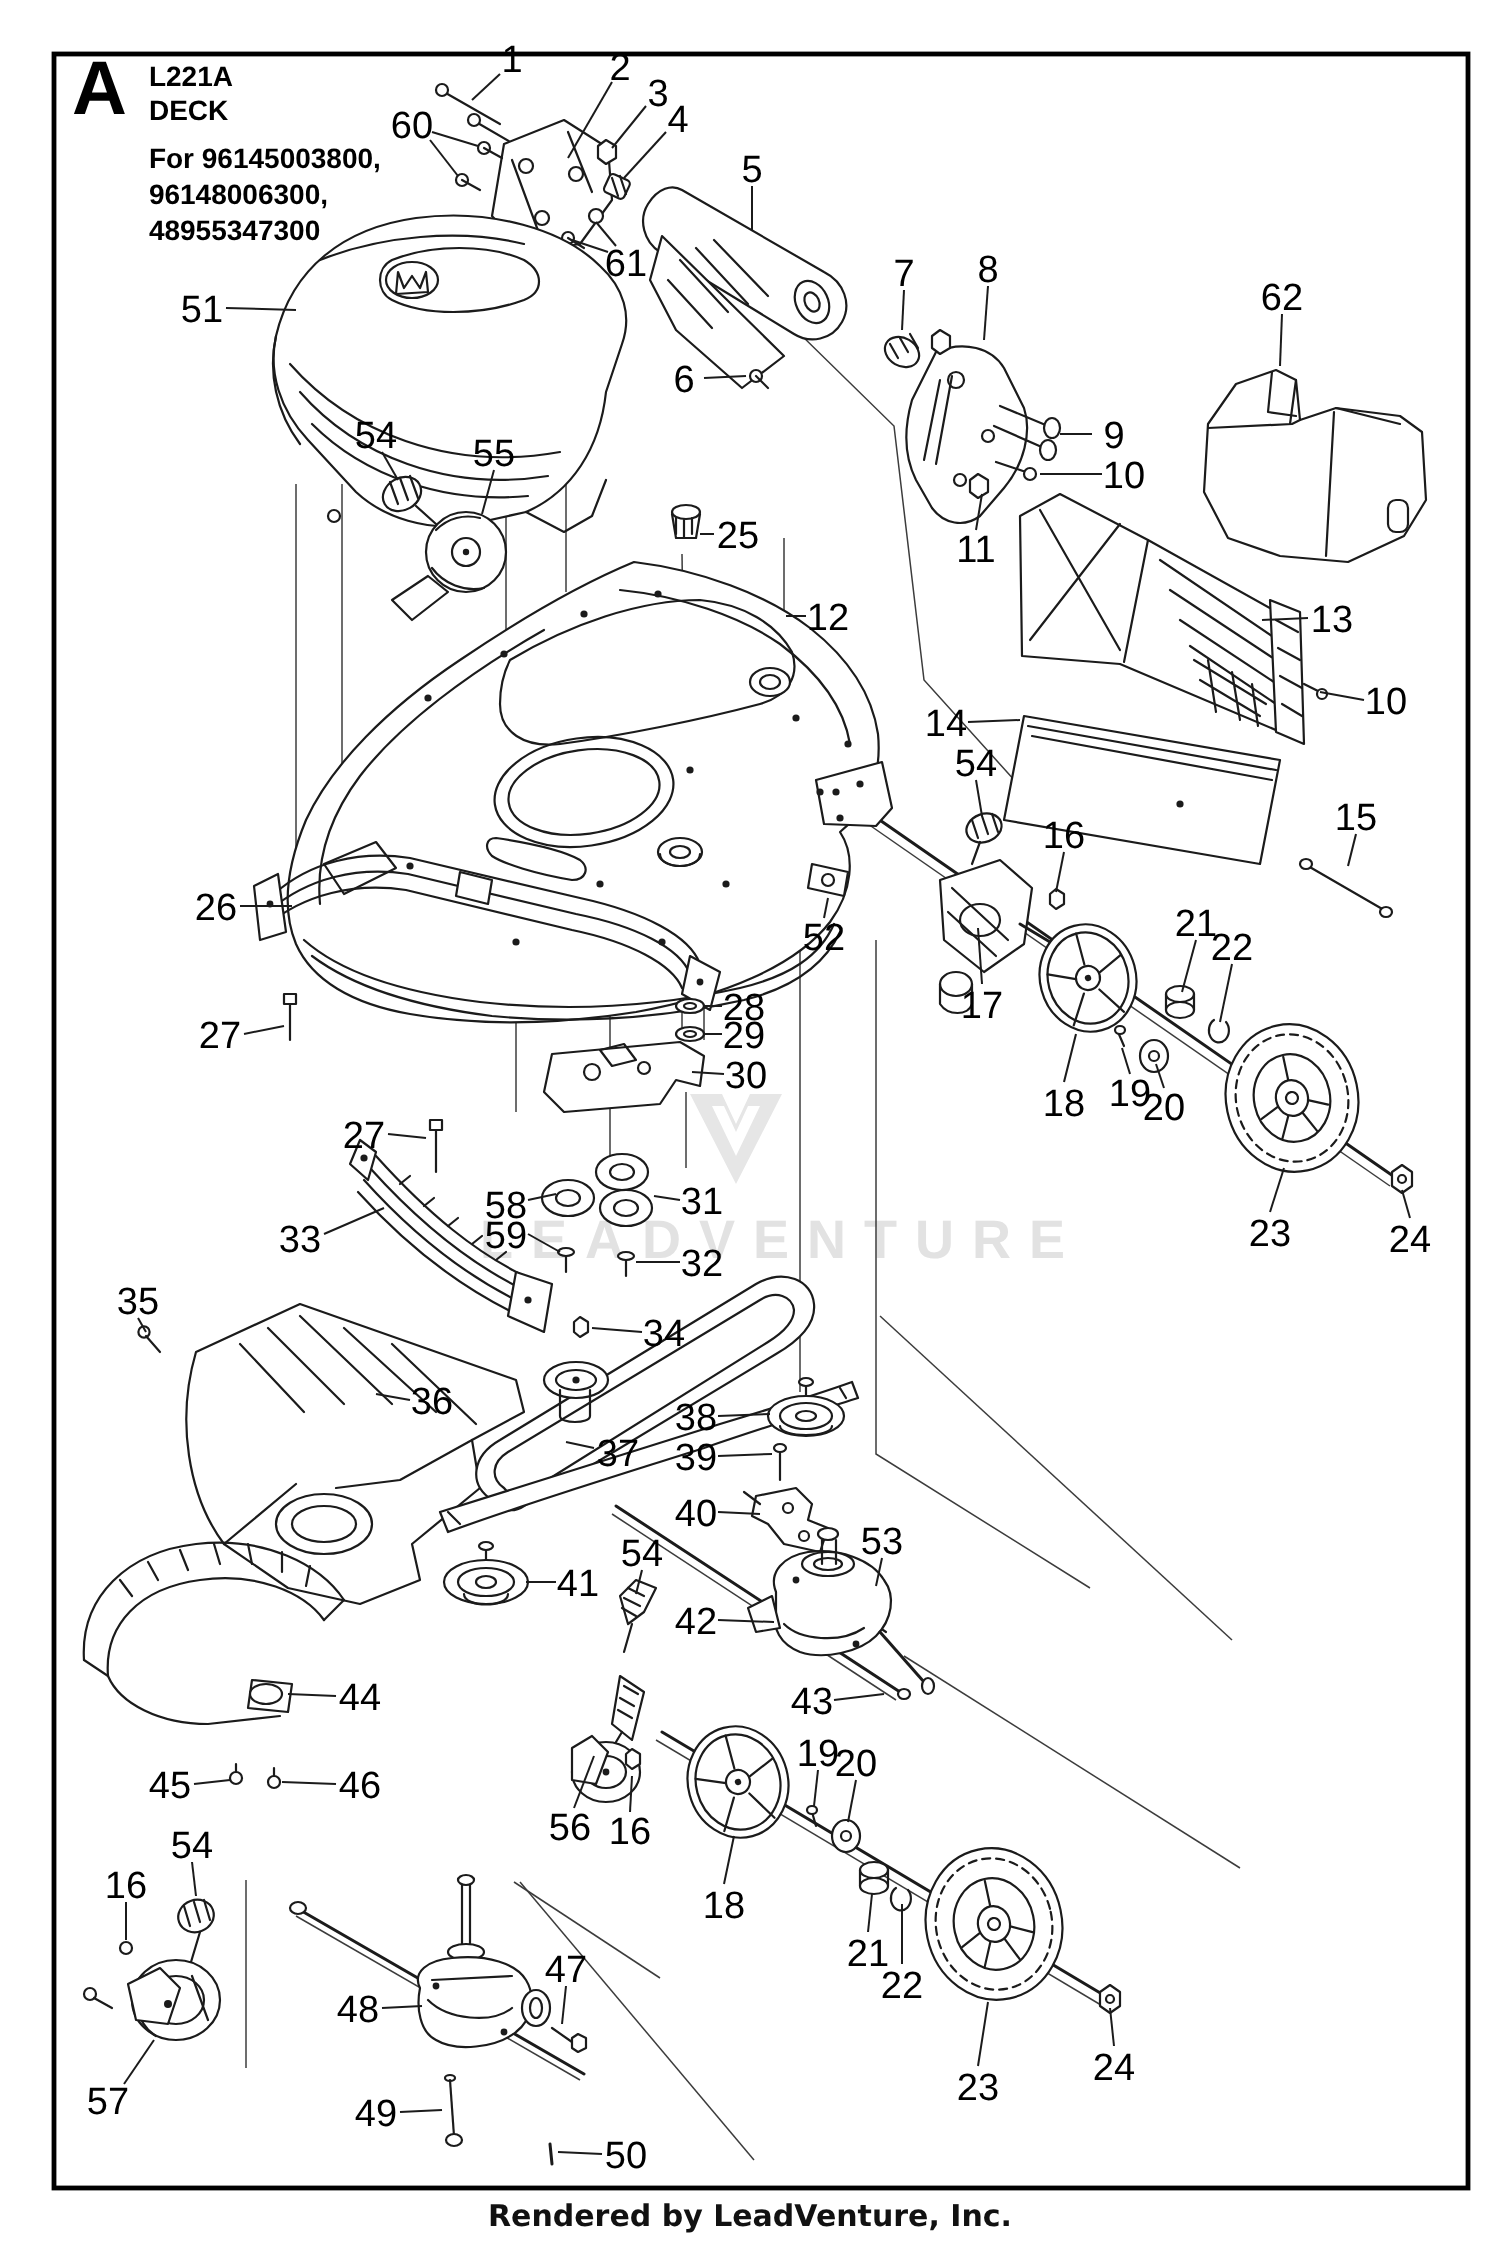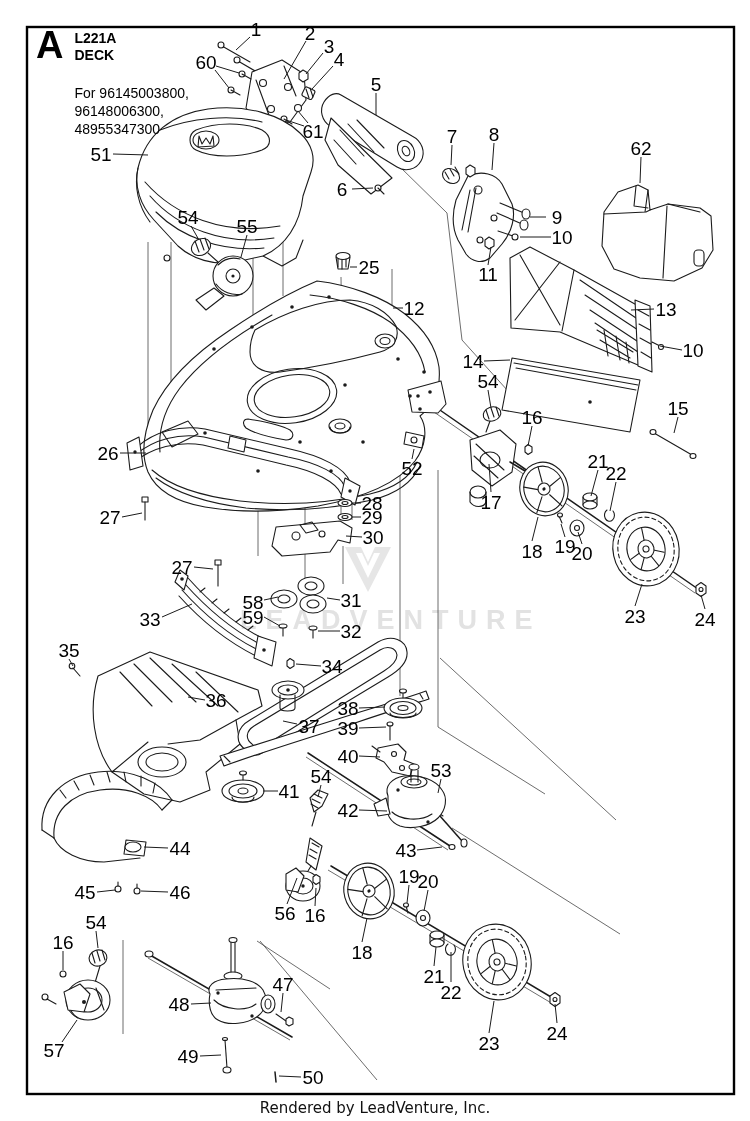--- a/index.html
+++ b/index.html
@@ -5,30 +5,30 @@
   html,body{margin:0;padding:0;background:#fff;}
   .page{position:relative;width:750px;height:1121px;background:#fff;overflow:hidden;
         font-family:"Liberation Sans",sans-serif;}
   .page svg{position:absolute;left:0;top:0;}
 
   
   .hdr{position:absolute;left:36px;top:28px;display:flex;gap:11px;color:#000;}
   .hdr .big-a{font-size:38px;font-weight:bold;line-height:34px;}
   .hdr .blk{padding-top:2px;}
   .hdr .model,.hdr .section{font-size:14px;font-weight:bold;line-height:17px;}
-  .hdr .for{margin-top:20px;font-size:14px;font-weight:normal;line-height:18px;}
+  .hdr .for{margin-top:6px;font-size:14px;font-weight:bold;line-height:18px;}
 
   
   .wm-text{font-family:"Liberation Sans",sans-serif;font-size:27px;font-weight:600;
            letter-spacing:9px;fill:#e2e2e2;}
   .wm-v{fill:#e6e6e6;}
 
   
   .ftr{position:absolute;left:0;top:1099px;width:100%;text-align:center;
-       font-size:15px;color:#111;font-family:"DejaVu Sans",sans-serif;}
+       font-size:15px;color:#111;font-family:"DejaVu Sans",sans-serif;font-weight:bold;}
 
   
   .ln{fill:none;stroke:#1b1b1b;stroke-width:1.1;stroke-linejoin:round;stroke-linecap:round;}
   .wh{fill:#fff;stroke:#1b1b1b;stroke-width:1.1;stroke-linejoin:round;}
   .thin{fill:none;stroke:#3c3c3c;stroke-width:0.75;}
   .ax{fill:none;stroke:#1b1b1b;stroke-width:1.5;stroke-linecap:round;}
   .dot{fill:#1b1b1b;stroke:none;}
   .callout-num{font-family:"Liberation Sans",sans-serif;font-size:19px;fill:#000;}
   .lead{fill:none;stroke:#1b1b1b;stroke-width:1;}
   .border-rect{fill:none;stroke:#000;stroke-width:2.4;}

